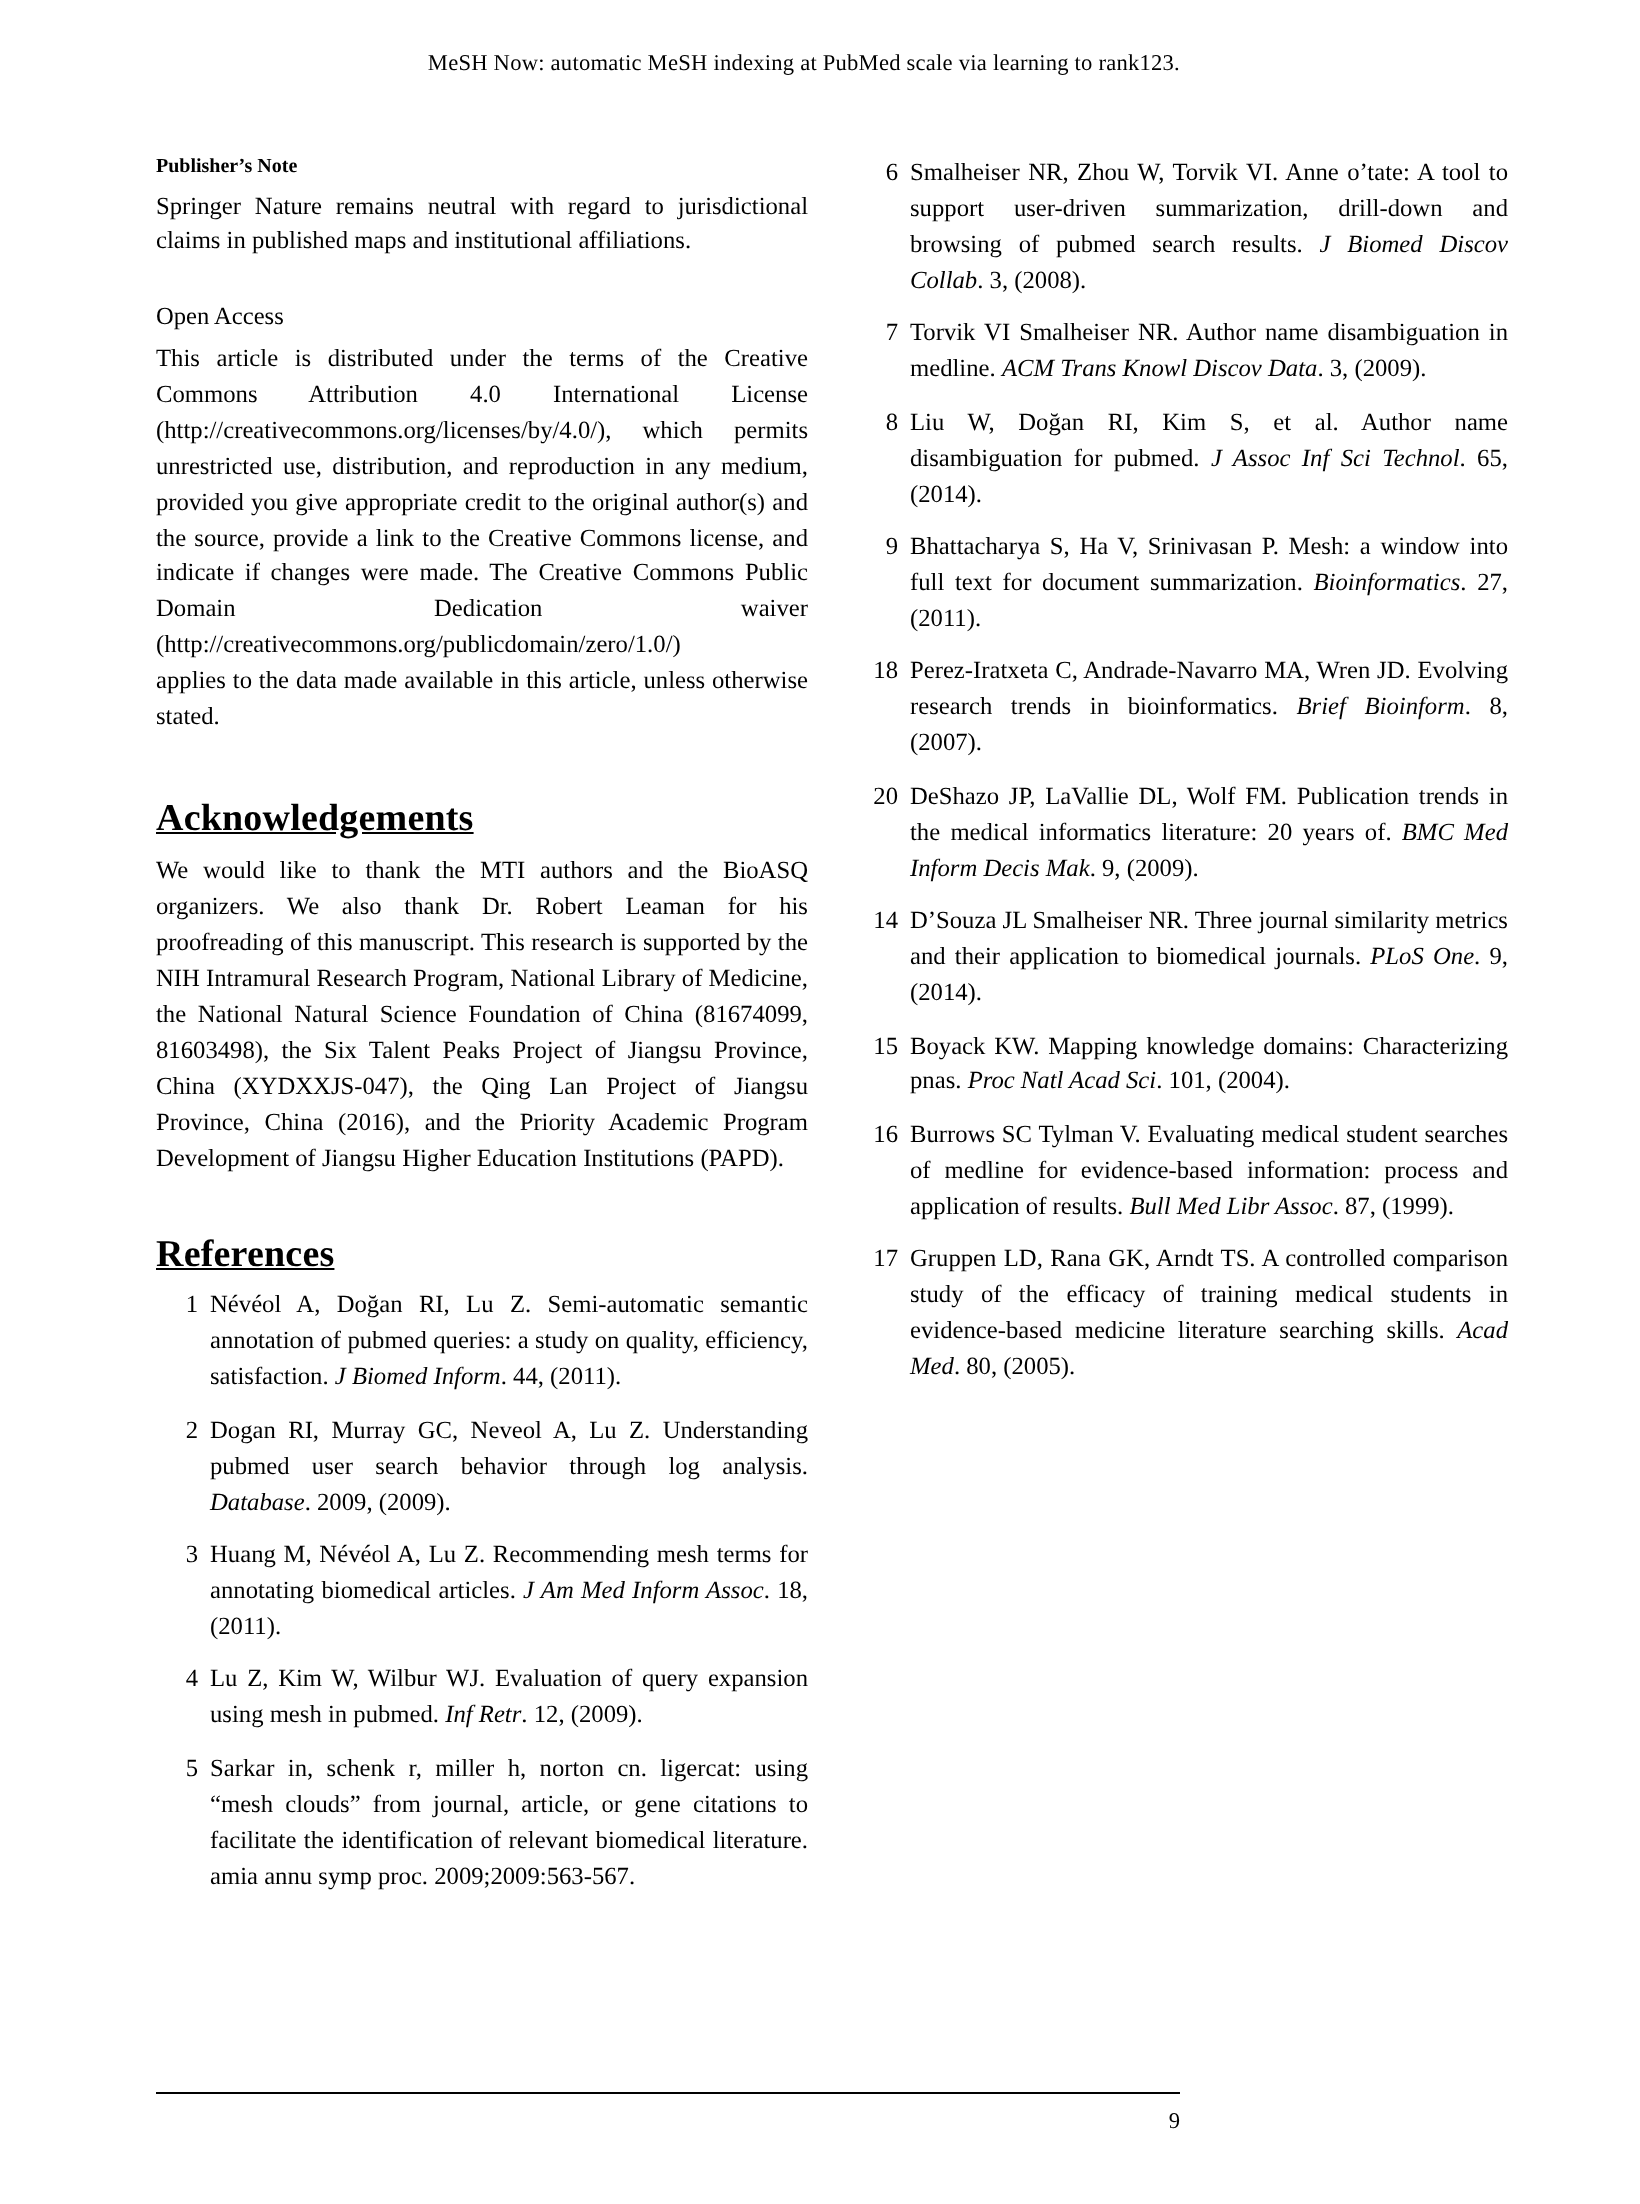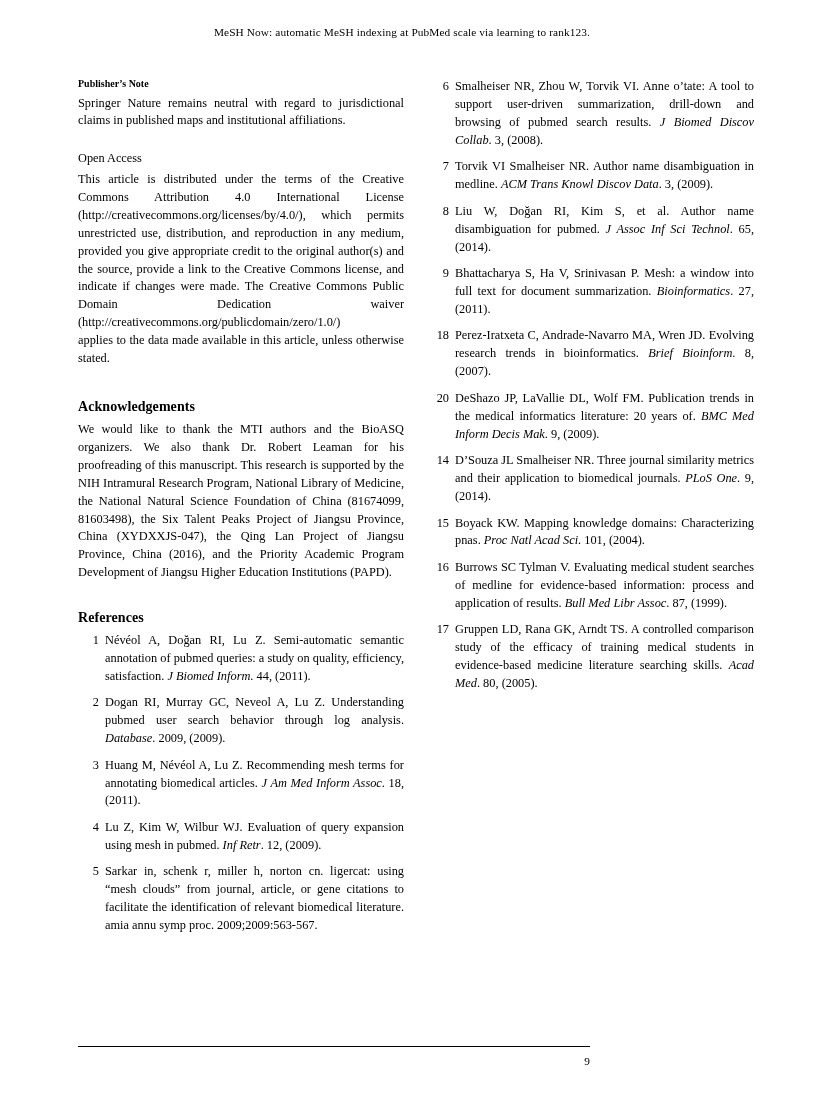--- a/index.html
+++ b/index.html
@@ -47,25 +47,26 @@
   }
   .col {
     width: 326px;
     flex: 0 0 326px;
   }
   .col-left { margin-right: 12px; }
   .col-right { margin-left: 12px; }
 
   
   h2.section-head {
-    font-size: 14px;
+    font-size: 19px;
     font-weight: bold;
     margin: 0 0 5px 0;
     line-height: 1.25;
     letter-spacing: 0.005em;
+    text-decoration: underline;
   }
   h3.sub-head-plain {
     font-size: 10px;
     font-weight: bold;
     margin: 0 0 4px 0;
     line-height: 1.25;
   }
   h3.sub-head-bold {
     font-size: 12.3px;
     font-weight: normal;

